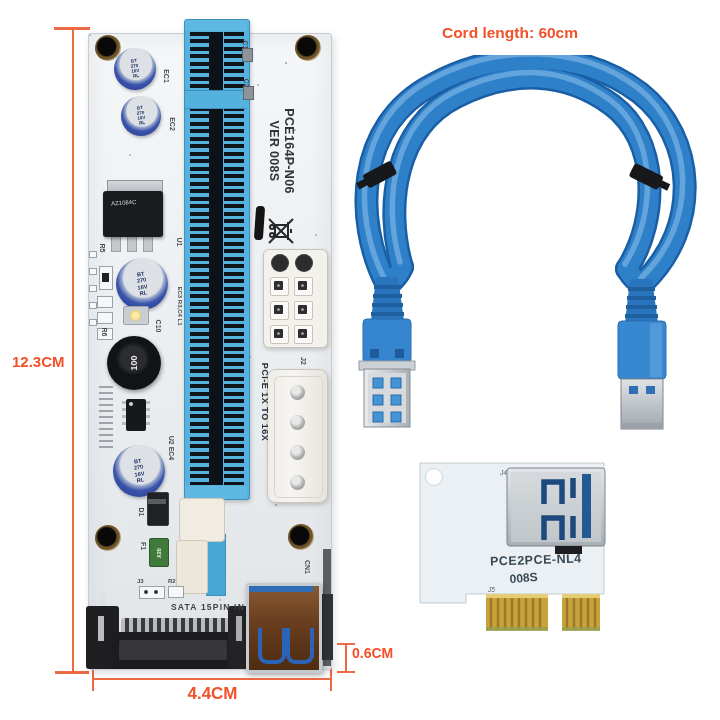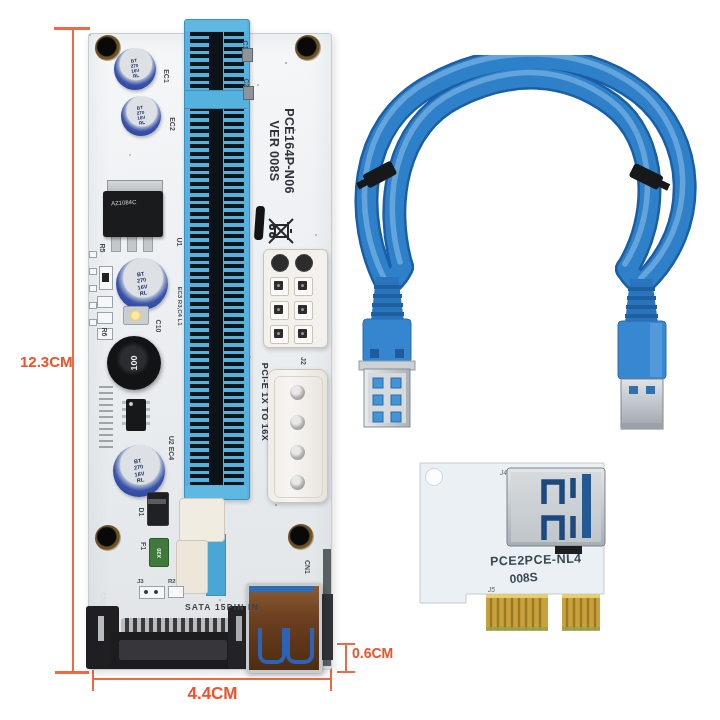--- a/index.html
+++ b/index.html
@@ -38,32 +38,33 @@
             font-weight:700;color:#2e343a;text-align:center;}
 </style>
 </head>
 <body>
 
 <div id="stage">
 
   <div class="dim" style="left:54px;top:27px;width:36px;height:3px;"></div>
   <div class="dim" style="left:72px;top:29px;width:2px;height:643px;"></div>
   <div class="dim" style="left:55px;top:671px;width:34px;height:3px;"></div>
-  <div class="dim-label" style="left:12px;top:353px;width:52px;text-align:right;font-size:15px;margin-left:8px;">12.3CM</div>
+  <div class="dim-label" style="left:12px;top:353px;width:52px;text-align:right;font-size:15px;">12.3CM</div>
 
   <div class="dim" style="left:92px;top:668px;width:2px;height:23px;"></div>
   <div class="dim" style="left:93px;top:678px;width:238px;height:2px;"></div>
   <div class="dim" style="left:330px;top:668px;width:2px;height:23px;"></div>
   <div class="dim-label" style="left:170px;top:684px;width:85px;text-align:center;font-size:17px;">4.4CM</div>
 
   <div class="dim" style="left:337px;top:643px;width:18px;height:2px;"></div>
   <div class="dim" style="left:345px;top:644px;width:2px;height:29px;"></div>
   <div class="dim" style="left:337px;top:671px;width:18px;height:2px;"></div>
   <div class="dim-label" style="left:352px;top:645px;font-size:14px;">0.6CM</div>
 
+  <div class="dim-label" style="left:435px;top:24px;width:150px;text-align:center;font-size:15.5px;font-weight:600;">Cord length: 60cm</div>
 
   <div id="riser">
 
     <div class="hole" style="left:6px;top:1px;"></div>
     <div class="hole" style="left:206px;top:1px;"></div>
     <div class="hole" style="left:6px;top:491px;"></div>
     <div class="hole" style="left:199px;top:490px;"></div>
 
     <div class="abs" style="left:0;top:0;width:2px;height:2px;border-radius:50%;background:#a7aeb4;
       box-shadow:168px 50px 0 #a7aeb4,205px 95px 0 #a7aeb4,150px 250px 0 #9aa2a9,200px 130px 0 #b0b6bb,
@@ -224,21 +225,21 @@
       <div class="abs" style="left:0;top:0;width:64px;height:6px;background:#2f6cb4;"></div>
       <div class="spring" style="left:9px;top:42px;"></div>
       <div class="spring" style="left:37px;top:42px;"></div>
     </div>
 
     <div class="cardtext" style="left:192px;top:117px;font-size:12.5px;line-height:1.2;letter-spacing:.3px;">
       <div>PCE164P-N06</div>
       <div>VER 008S</div>
     </div>
     <div class="cardtext" style="left:176px;top:368px;font-size:9px;letter-spacing:.5px;">PCI-E 1X TO 16X</div>
-    <div class="abs" style="left:90px;top:568px;width:86px;text-align:center;font-size:8.5px;font-weight:700;letter-spacing:1.2px;color:#3c4248;">SATA 15PIN IN</div>
+    <div class="abs" style="left:76px;top:568px;width:86px;text-align:center;font-size:8.5px;font-weight:700;letter-spacing:1.2px;color:#3c4248;">SATA 15PIN IN</div>
 
     <div class="lblv" style="left:77px;top:42px;">EC1</div>
     <div class="lblv" style="left:83px;top:90px;">EC2</div>
     <div class="lblv" style="left:90px;top:208px;">U1</div>
     <div class="lblv" style="left:13px;top:214px;">R5</div>
     <div class="lblv" style="left:91px;top:272px;font-size:6px;">EC3 R3,C4 L1</div>
     <div class="lblv" style="left:69px;top:292px;">C10</div>
     <div class="lblv" style="left:15px;top:298px;">R6</div>
     <div class="lblv" style="left:82px;top:414px;">U2 EC4</div>
     <div class="lblv" style="left:52px;top:478px;">D1</div>

